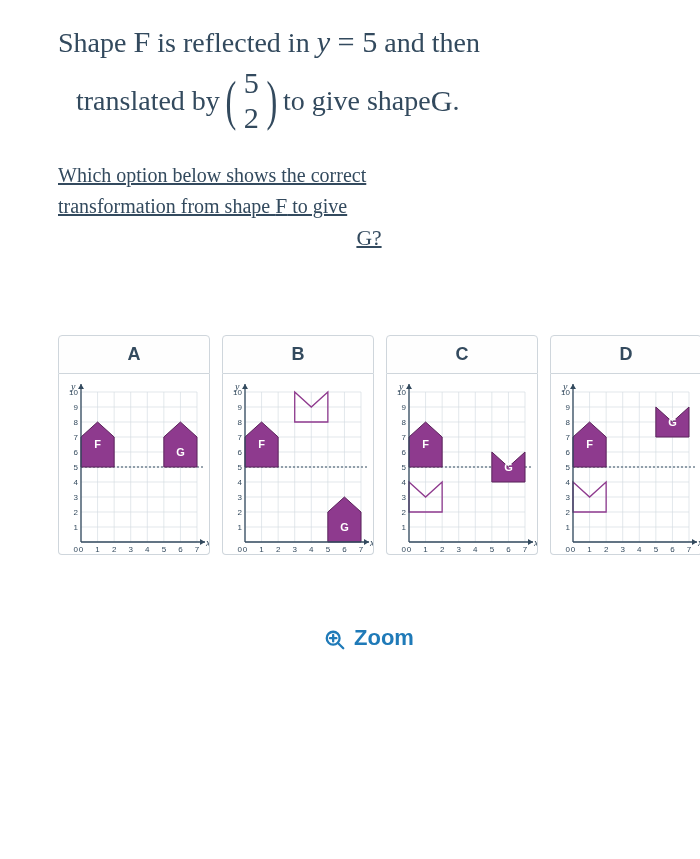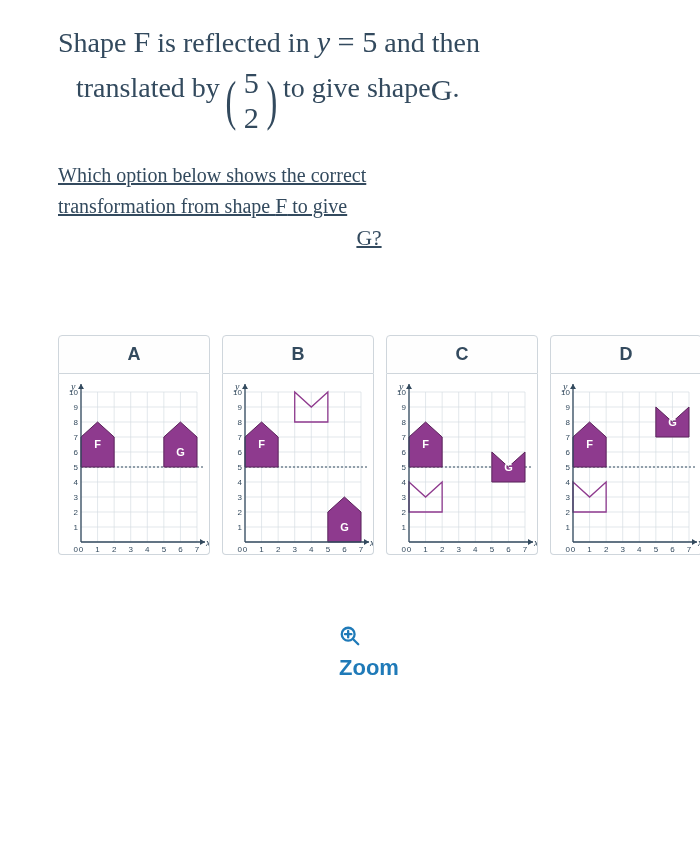--- a/index.html
+++ b/index.html
@@ -80,40 +80,39 @@
     padding: 0;
     background: #fff;
   }
   svg { display: block; }
   .zoom-row {
     margin-top: 70px;
     text-align: center;
   }
   .zoom-btn {
     display: inline-flex;
-    align-items: flex-start;
+    align-items: flex-end;
     gap: 8px;
     color: #1f7ab8;
     font-family: Arial, Helvetica, sans-serif;
     font-size: 22px;
     font-weight: 600;
     cursor: pointer;
-    flex-direction: column;
   }
 </style>
 </head>
 <body>
 
 <div class="content">
 
   <div class="q-line">
     <span>Shape </span><span class="mathvar">F</span><span> is reflected in </span><span class="mathvar eq-part"><i>y</i><span> = </span><span>5</span></span><span> and then</span>
   </div>
 
-  <div class="q-line" style="display:flex;flex-wrap:wrap;padding-left:18px">
+  <div class="q-line" style="display:flex;align-items:center;flex-wrap:wrap;padding-left:18px">
     <span>translated by </span>
     <span class="vec-wrap">
       <span class="paren">(</span>
       <span class="vec-col">
         <span class="mathvar">5</span>
         <span class="mathvar">2</span>
       </span>
       <span class="paren">)</span>
     </span>
     <span> to give shape </span>

